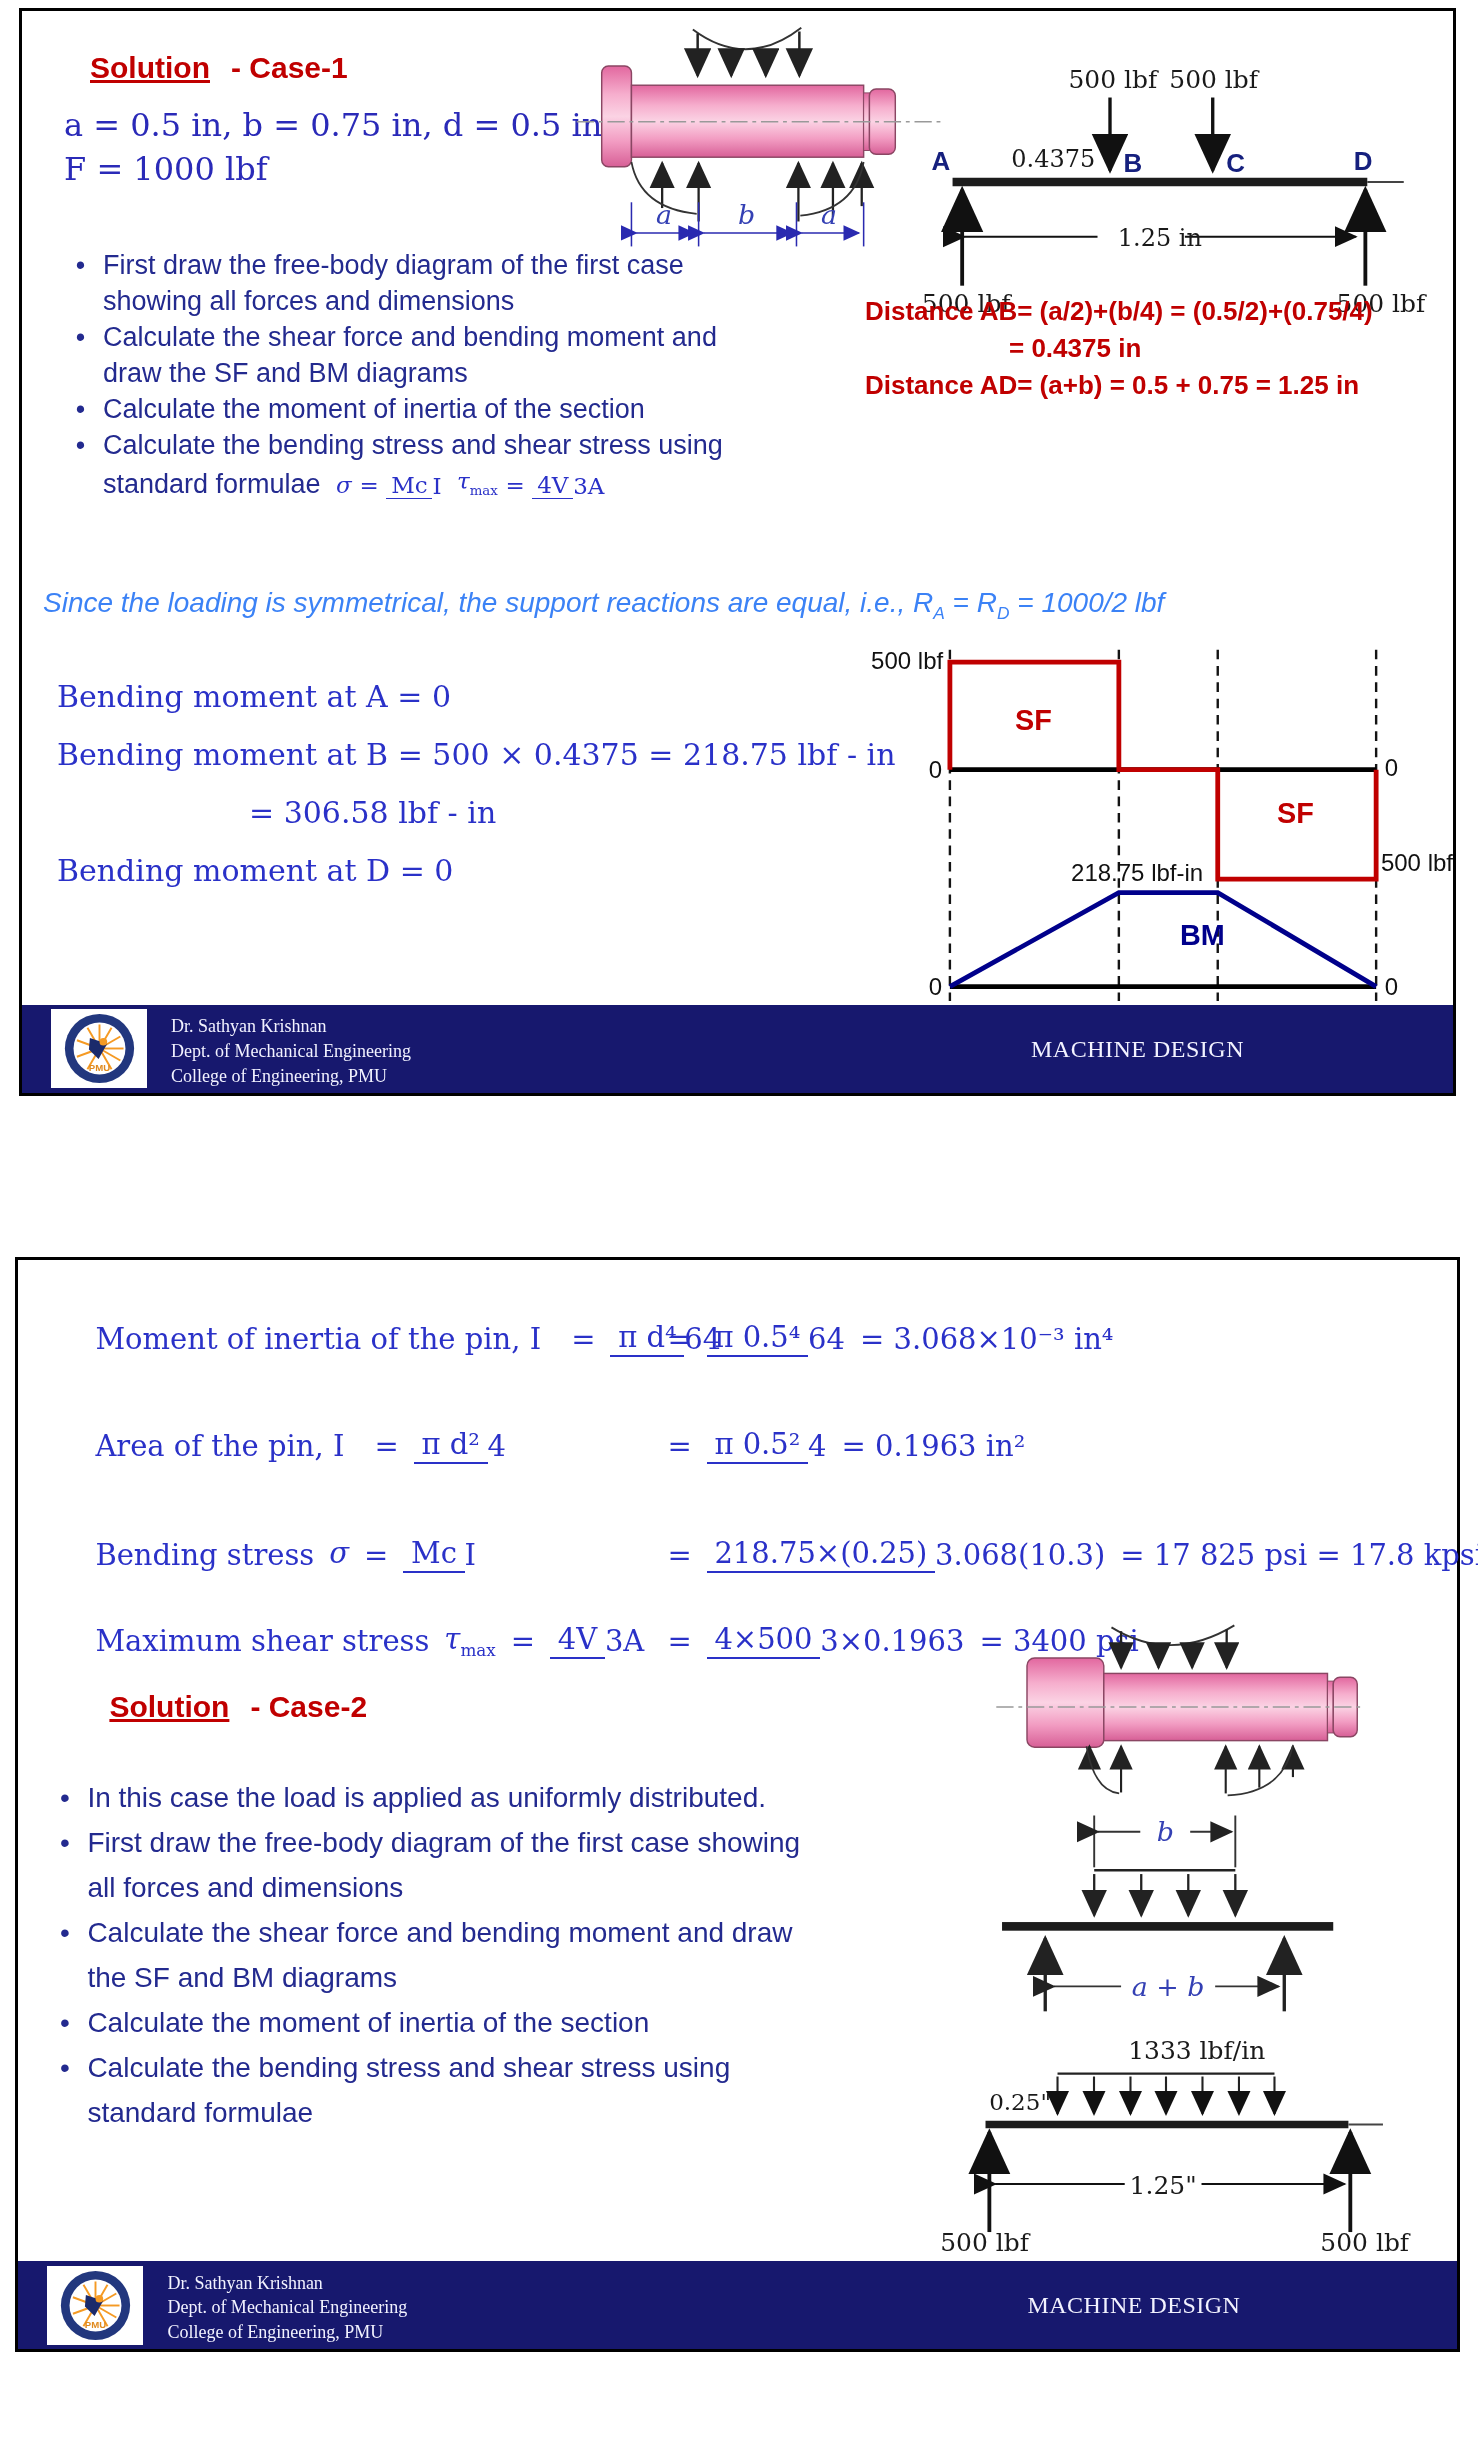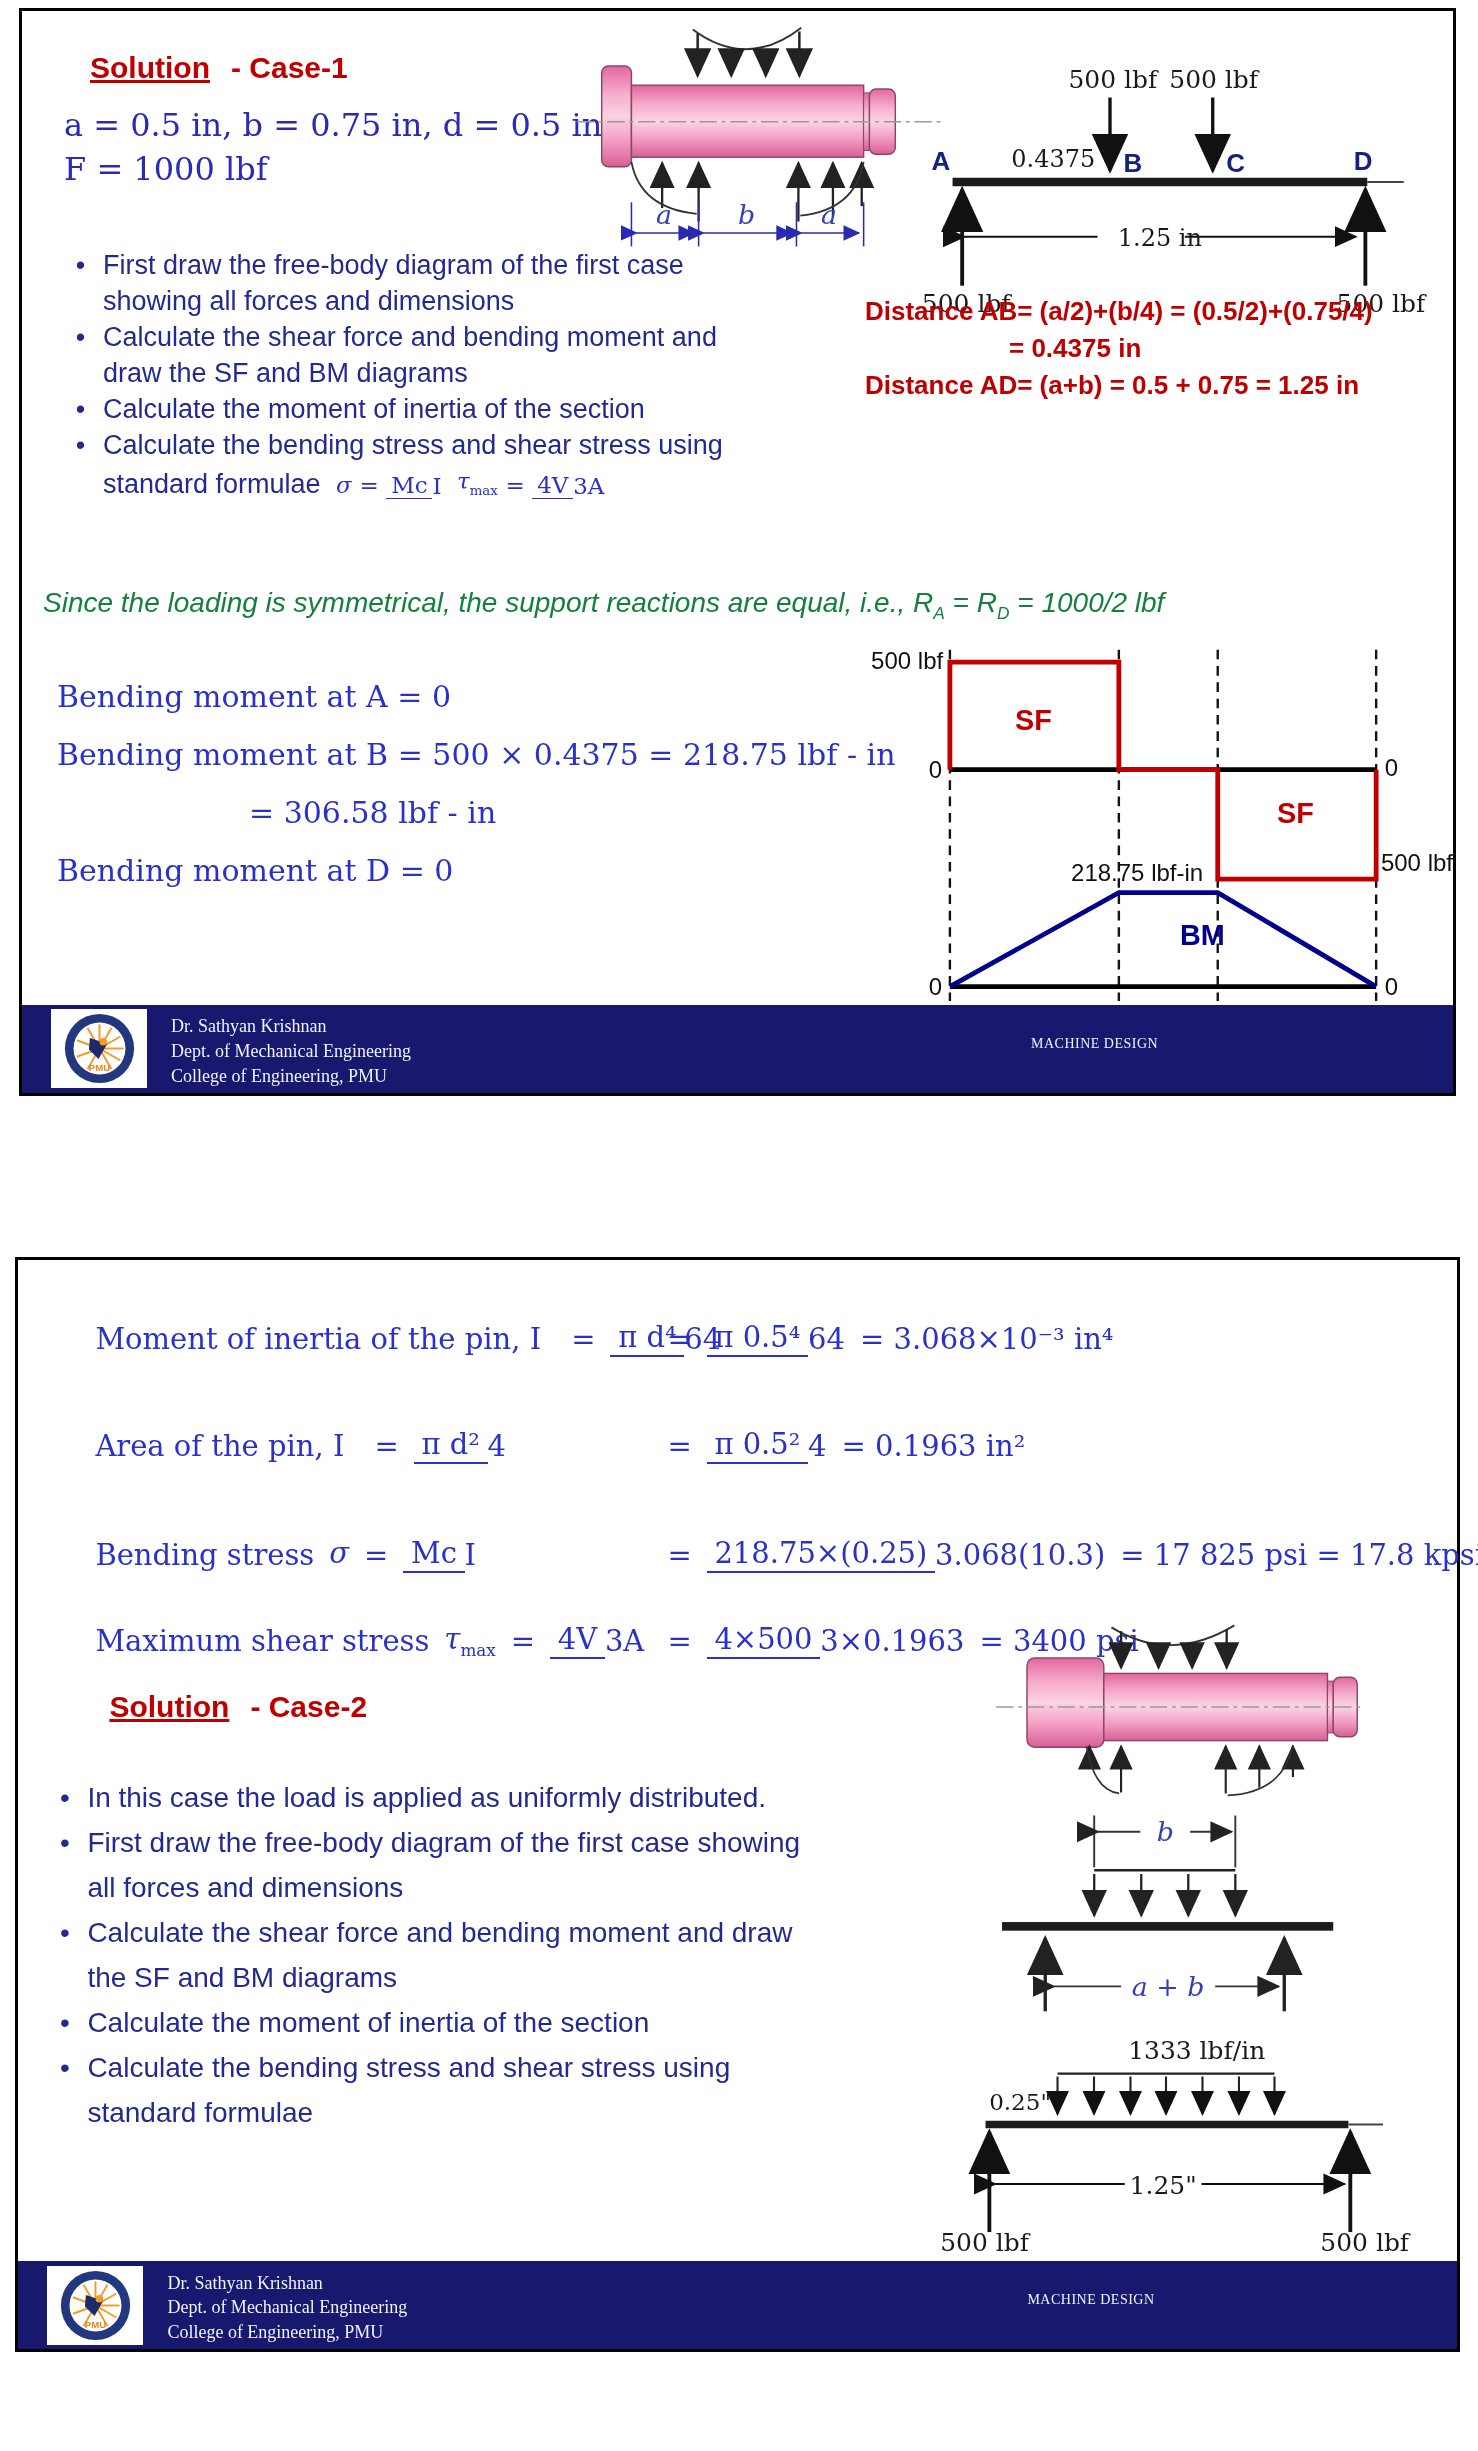--- a/index.html
+++ b/index.html
@@ -17,21 +17,21 @@
   .given{position:absolute;font-family:"DejaVu Serif",serif;font-size:32px;line-height:1.38;color:#2a2ab8;white-space:nowrap;}
 
   .bullets{position:absolute;color:#232A8F;font-size:27px;line-height:36px;}
   #slide2 .bullets{font-size:28px;line-height:45px;}
   .bullet{position:relative;padding-left:35px;}
   .bullet::before{content:"\2022";position:absolute;left:7.7px;}
 
   .distances{position:absolute;color:#C00000;font-size:26px;line-height:37px;font-weight:600;white-space:nowrap;}
   .indent150{margin-left:144px;}
 
-  .note{position:absolute;font-style:italic;font-size:28px;color:#15803d;white-space:nowrap;}
+  .note{position:absolute;font-style:italic;font-size:28px;color:#3b82f6;white-space:nowrap;}
   .note sub{font-size:0.62em;}
 
   .bmlines{position:absolute;font-family:"DejaVu Serif",serif;font-size:30px;color:#2a31c8;line-height:58px;white-space:nowrap;}
   .bm-indent{margin-left:192px;}
 
   .eqrow{position:absolute;display:flex;align-items:center;gap:15px;height:88px;
          color:#2a31c8;font-family:"DejaVu Serif",serif;font-size:29px;white-space:nowrap;}
   .frac{display:inline-flex;align-items:flex-end;line-height:1.15;}
   .frac .fn{padding:0 7.7px;border-bottom:2.4px solid #2a31c8;}
   .frac .fd{padding-top:1px;}
@@ -41,21 +41,21 @@
   .ifx{display:inline-flex;align-items:center;gap:7.7px;font-family:"DejaVu Serif",serif;
        font-size:23px;vertical-align:middle;margin-left:15.4px;color:#2a31c8;}
   .ifx .frac .fn{border-bottom:1.9px solid #2a31c8;padding:0 4.8px;}
 
   .footer{position:absolute;left:0;right:0;bottom:0;height:88px;background:#17186E;}
   .logo-box{position:absolute;left:29px;top:4.8px;width:96px;height:79px;background:#fff;
             display:flex;align-items:center;justify-content:center;}
   .footer-text{position:absolute;left:149px;top:9.6px;color:#f2f2ff;
                font-family:"Liberation Serif",serif;font-size:18px;line-height:1.38;}
   .footer-course{position:absolute;left:1009px;top:31px;color:#f2f2ff;
-                 font-family:"Liberation Serif",serif;font-size:14px;letter-spacing:0.5px;}
+                 font-family:"Liberation Serif",serif;font-size:24px;letter-spacing:0.5px;}
 
   
   .ts{font-family:"DejaVu Serif",serif;fill:#1a1a1a;}
   .tb{font-family:"Liberation Sans",sans-serif;fill:#16207e;font-weight:bold;}
   .tn{font-family:"Liberation Sans",sans-serif;fill:#111;}
   .tl{font-family:"DejaVu Serif",serif;font-style:italic;fill:#3440b4;}
   .tred{font-family:"Liberation Sans",sans-serif;fill:#C00000;font-weight:600;}
   .tblue{font-family:"Liberation Sans",sans-serif;fill:#00008B;font-weight:600;}
 </style>
 </head>

